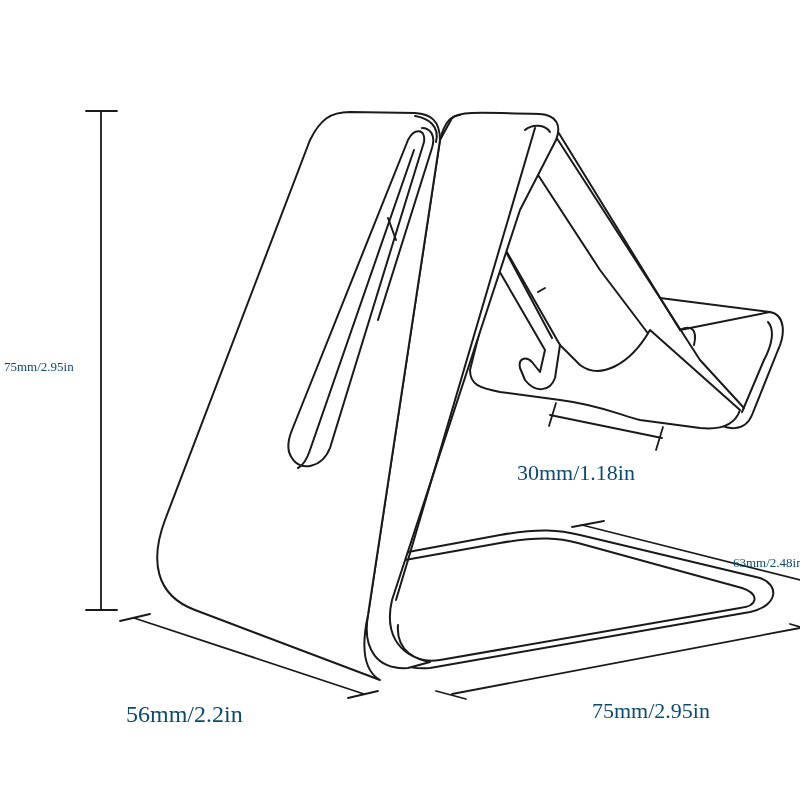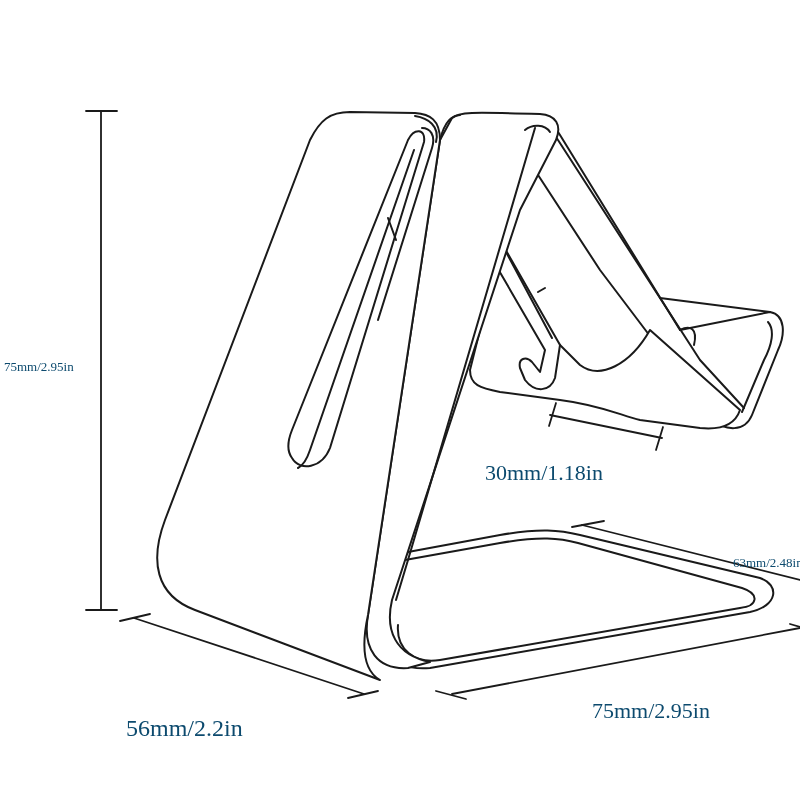--- a/index.html
+++ b/index.html
@@ -145,20 +145,20 @@
 
     <g>
       <line class="dim" x1="452" y1="694" x2="800" y2="628"></line>
       <line class="dim" x1="436" y1="691" x2="466" y2="699"></line>
       <line class="dim" x1="790" y1="624" x2="800" y2="627"></line>
     </g>
   </svg>
 
   <div class="label lbl-small" style="left:4px; top:332px;">75mm/2.95in</div>
 
-  <div class="label lbl-med" style="left:485px; top:434px;">30mm/1.18in</div>
+  <div class="label lbl-med" style="left:517px; top:434px;">30mm/1.18in</div>
 
   <div class="label lbl-small" style="left:733px; top:528px;">63mm/2.48in</div>
 
-  <div class="label lbl-big" style="left:126px; top:688px;">56mm/2.2in</div>
+  <div class="label lbl-big" style="left:126px; top:674px;">56mm/2.2in</div>
 
   <div class="label lbl-med" style="left:592px; top:672px;">75mm/2.95in</div>
 </div>
 
 </body></html>

